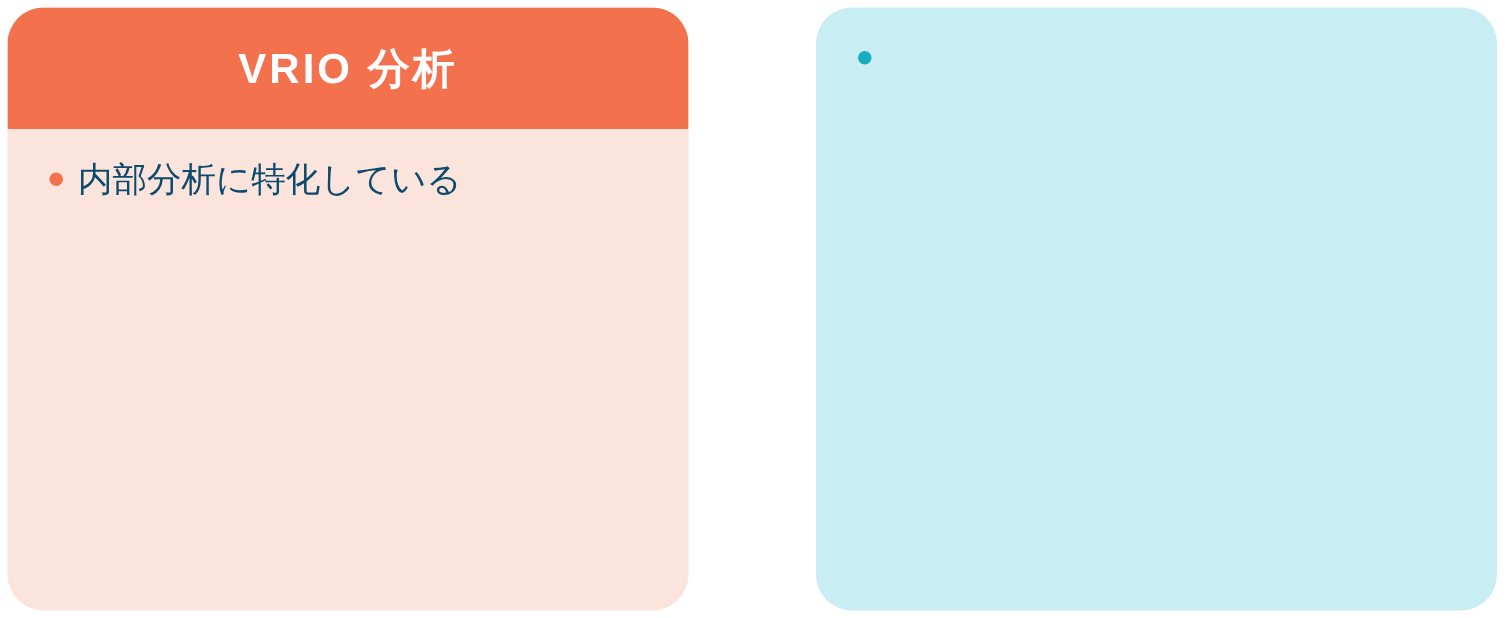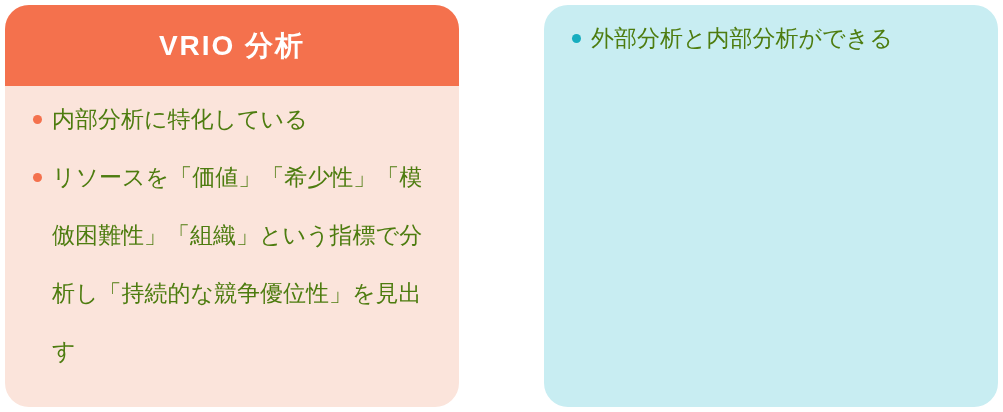--- a/index.html
+++ b/index.html
@@ -44,21 +44,21 @@
   .bullet-list {
     list-style: none;
     margin: 0;
     padding: 0;
   }
   .bullet-item {
     position: relative;
     padding-left: 19px;
     font-size: 23px;
     line-height: 58px;
-    color: #4d7c0f;
+    color: #0c4a6e;
   }
   .bullet-dot {
     position: absolute;
     left: 0;
     top: 25px;
     width: 9px;
     height: 9px;
     border-radius: 50%;
     background: var(--bullet-color);
   }
@@ -71,32 +71,27 @@
   <section class="card" style="--header-color: #F4714D; --body-color: #FBE4DB; --bullet-color: #F4714D;">
     <header class="card-header">
       <h2 class="card-title">VRIO 分析</h2>
     </header>
     <div class="card-body">
       <ul class="bullet-list">
         <li class="bullet-item">
           <span class="bullet-dot"></span>
           <span>内部分析に特化している</span>
         </li>
-        <li class="bullet-item">
-          <span class="bullet-dot"></span>
-          <span>リソースを「価値」「希少性」「模倣困難性」「組織」という指標で分析し「持続的な競争優位性」を見出す</span>
-        </li>
       </ul>
     </div>
   </section>
 
   <section class="card" style="--header-color: #17ADBF; --body-color: #C8EDF2; --bullet-color: #17ADBF;">
     <div class="card-body">
       <ul class="bullet-list">
         <li class="bullet-item">
           <span class="bullet-dot"></span>
-          <span>外部分析と内部分析ができる</span>
         </li>
       </ul>
     </div>
   </section>
 
 </div>
 
 </body></html>

